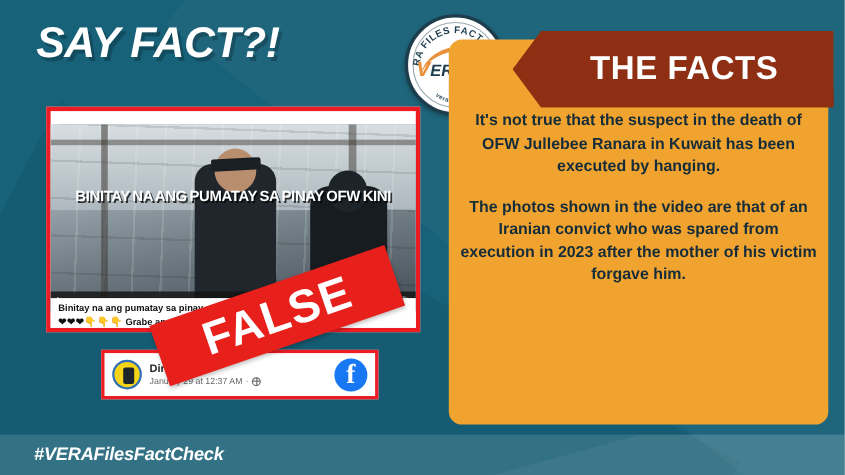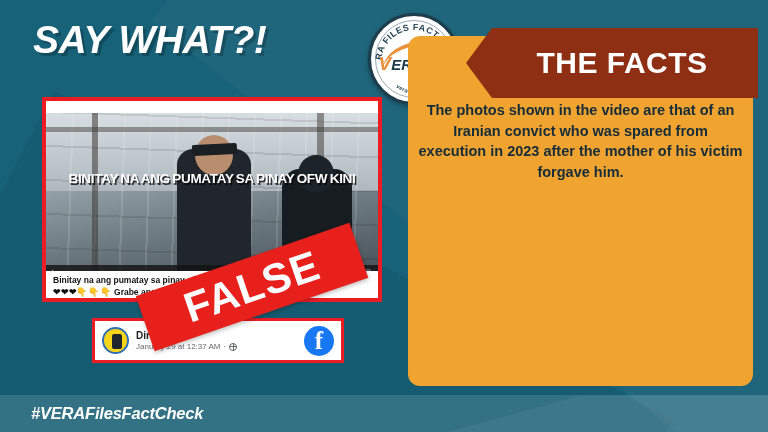--- a/index.html
+++ b/index.html
@@ -258,21 +258,21 @@
   }
 </style>
 </head>
 <body>
 
 <div id="canvas">
 
   <div class="bg-diag-1"></div>
   <div class="bg-diag-2"></div>
 
-  <div class="say-what">SAY WHAT?!</div>
+  <div class="say-what">SAY FACT?!</div>
 
   <div class="seal">
     <div class="seal-inner"></div>
     <svg viewBox="0 0 92 92">
       <defs>
         <path id="arcTop" d="M 11,50 A 35,35 0 0 1 81,50" fill="none"></path>
         <path id="arcBot" d="M 16,53 A 30,30 0 0 0 76,53" fill="none"></path>
       </defs>
       <text font-family="Liberation Sans, sans-serif" font-size="9.5" font-weight="bold" fill="#1d3d4d" letter-spacing="0.6">
         <textPath href="#arcTop" startOffset="50%" text-anchor="middle" id="arcTopT">VERA FILES FACT CHECK</textPath>
@@ -285,20 +285,21 @@
     <div class="seal-center"><span class="v">V</span><span>ERAfied</span></div>
   </div>
 
   <div class="facts-panel"></div>
   <div class="ribbon">
     <span class="ribbon-label">THE FACTS</span>
   </div>
   <div class="ribbon-fold"></div>
 
   <div class="facts-body">
+    <p>It's not true that the suspect in the death of OFW Jullebee Ranara in Kuwait has been executed by hanging.</p>
     <p>The photos shown in the video are that of an Iranian convict who was spared from execution in 2023 after the mother of his victim forgave him.</p>
   </div>
 
   <div class="shot-card">
 
     <div class="thumb">
       <div class="sky"></div>
       <div class="bars"></div>
       <div class="beam"></div>
       <div class="post-l"></div>

